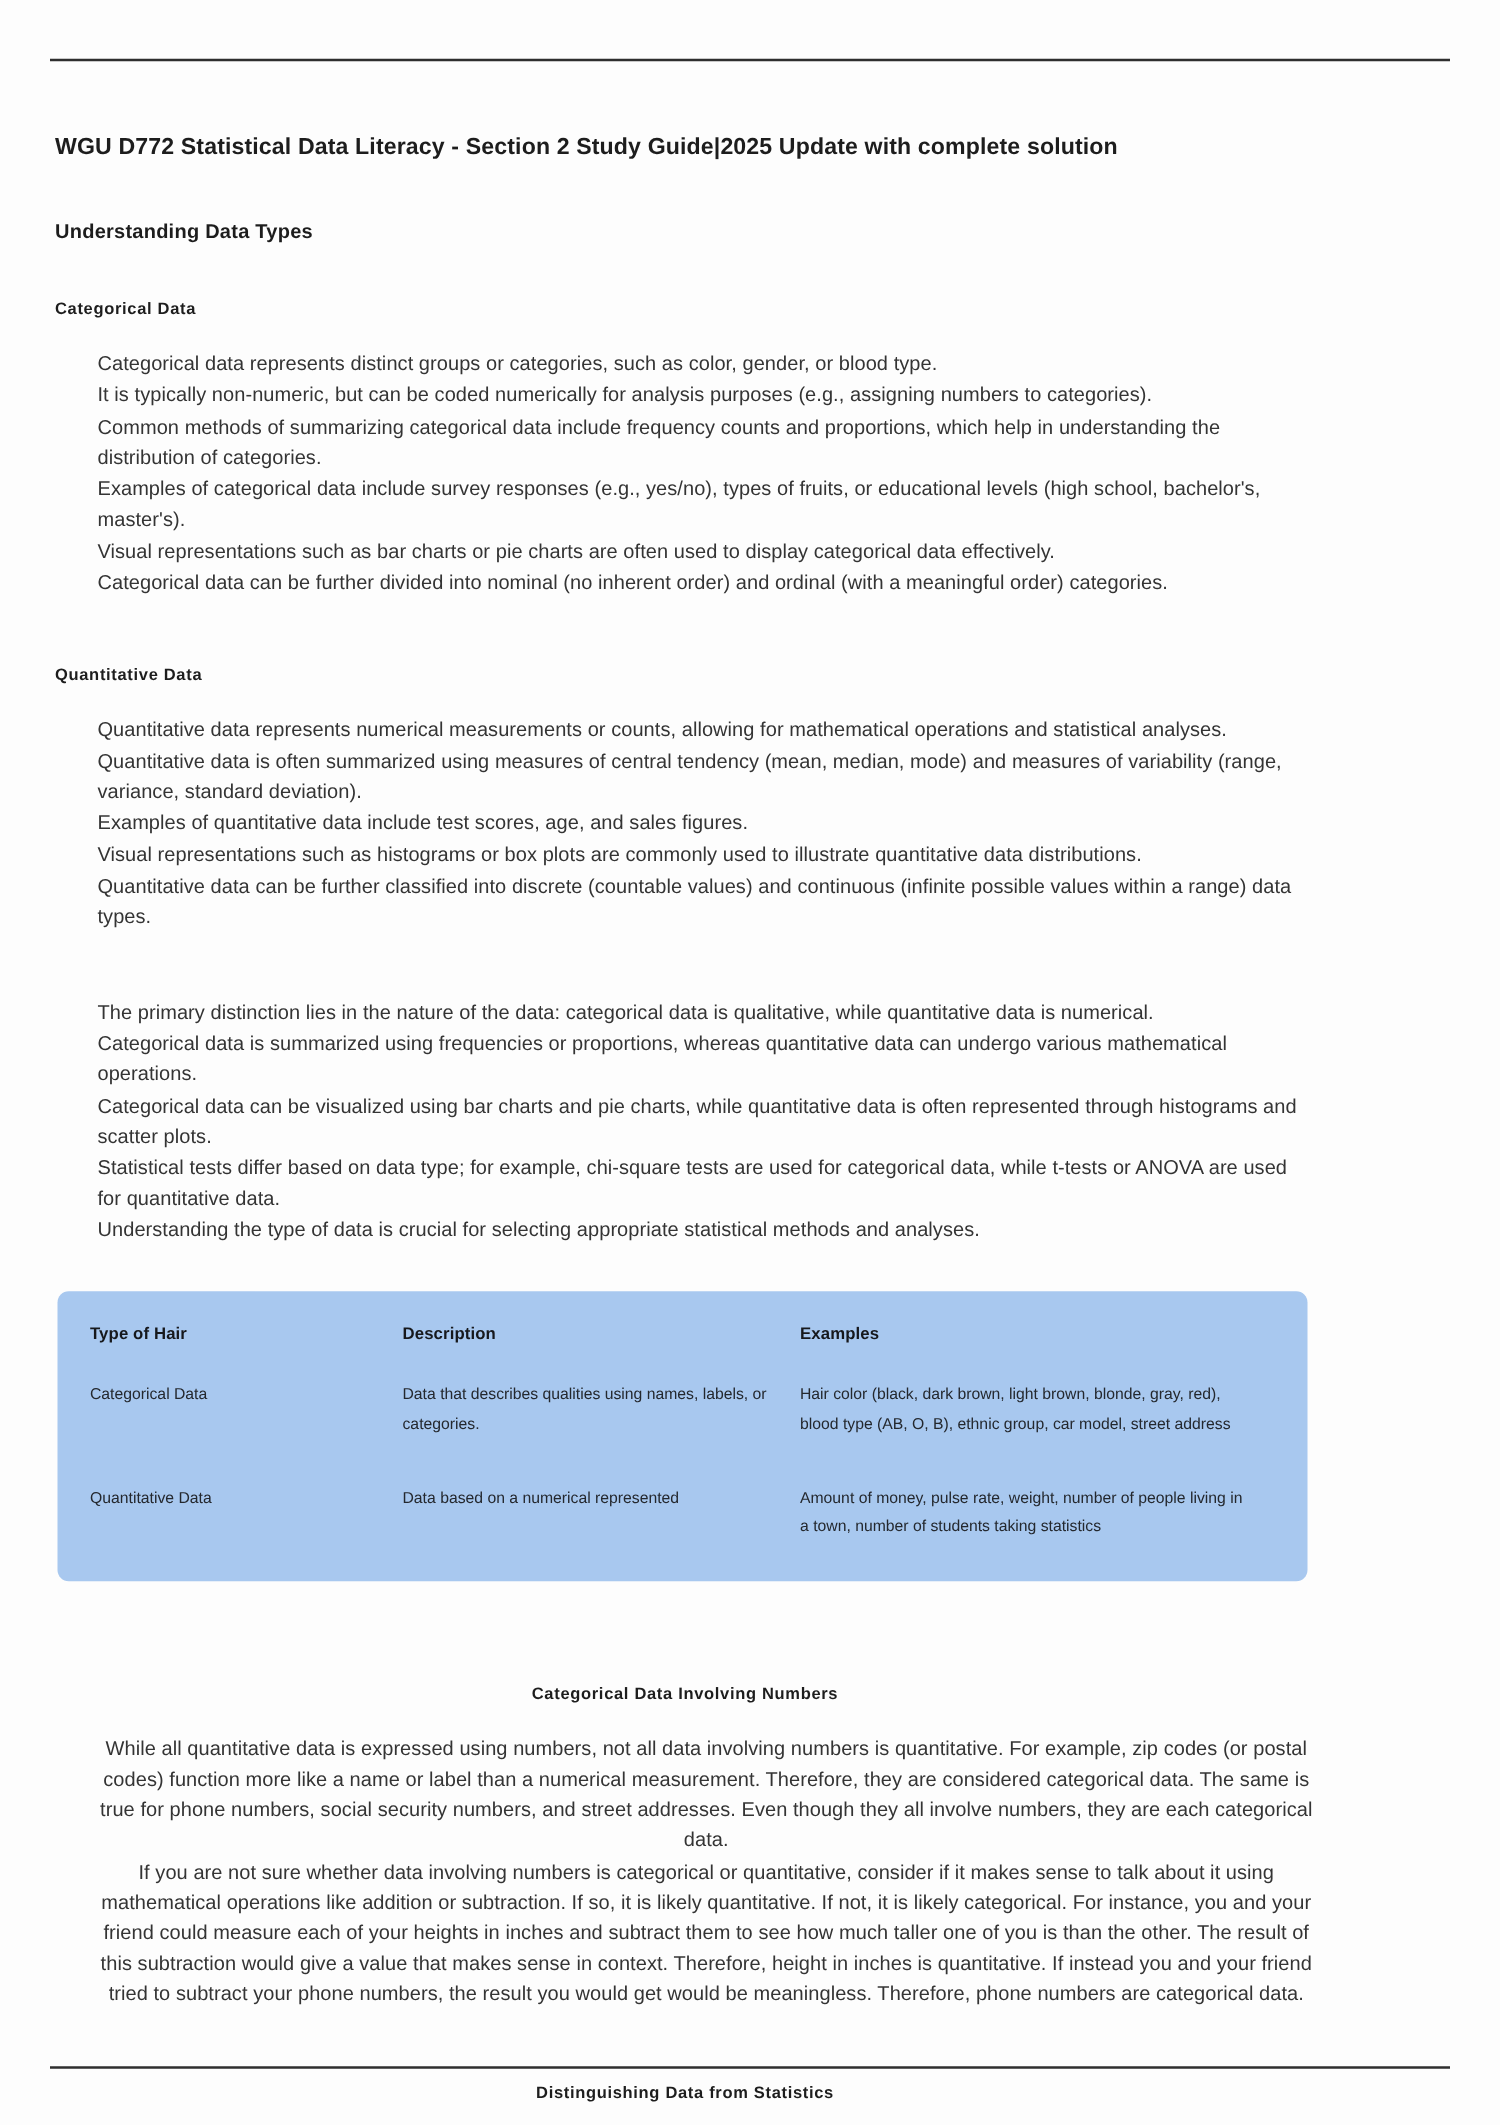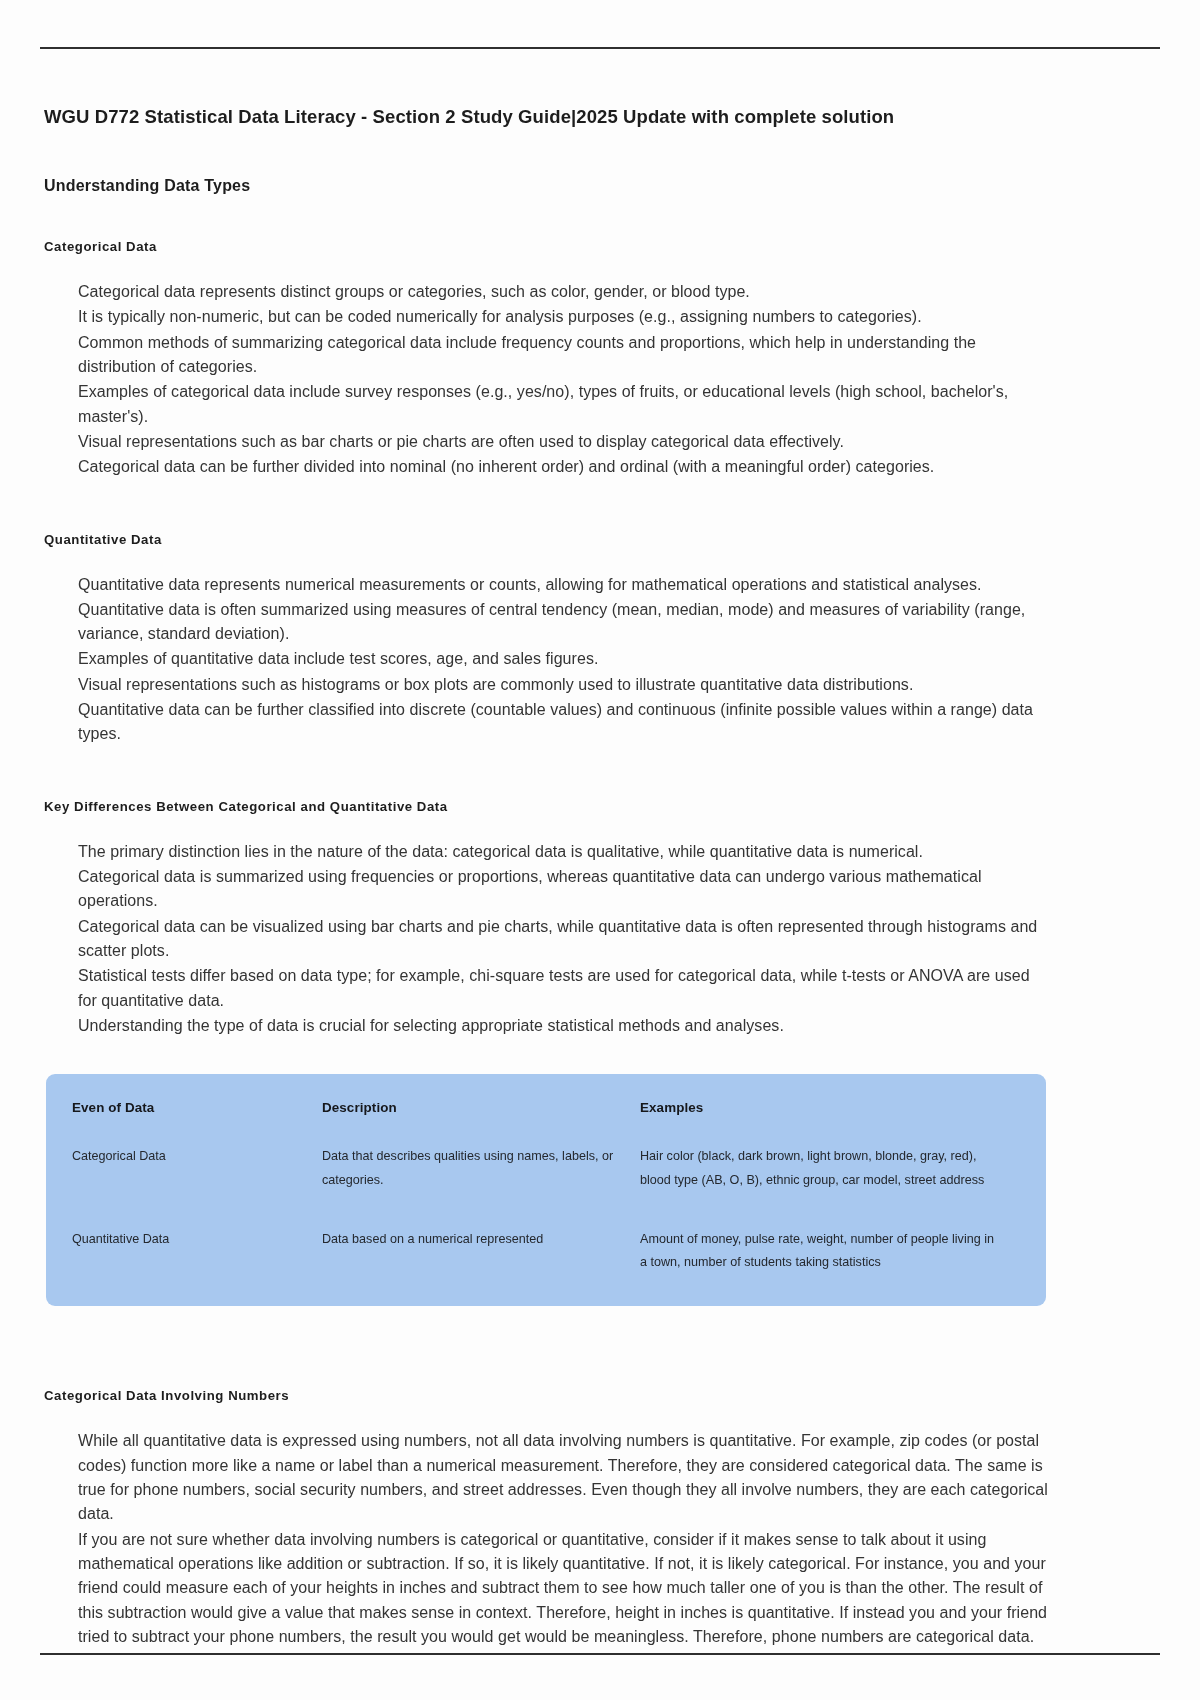--- a/index.html
+++ b/index.html
@@ -113,21 +113,21 @@
     color: #24282e;
     padding: 0 18px 36px 0;
     vertical-align: top;
     line-height: 1.85;
   }
   .tbl .col-type   { width: 250px; }
   .tbl .col-desc   { width: 318px; }
   .tbl .col-ex     { width: auto; }
   .tbl tr.last td  { padding-bottom: 6px; }
 
-  .bottom-section { margin-top: 42px; }
+  .bottom-section { margin-top: 42px; text-align: center; }
 </style>
 </head>
 <body>
 
 <div class="page">
 
   <div class="rule-top"></div>
   <div class="rule-bottom"></div>
 
   <div class="content">
@@ -156,41 +156,40 @@
         <li>Quantitative data represents numerical measurements or counts, allowing for mathematical operations and statistical analyses.</li>
         <li>Quantitative data is often summarized using measures of central tendency (mean, median, mode) and measures of variability (range, variance, standard deviation).</li>
         <li>Examples of quantitative data include test scores, age, and sales figures.</li>
         <li>Visual representations such as histograms or box plots are commonly used to illustrate quantitative data distributions.</li>
         <li>Quantitative data can be further classified into discrete (countable values) and continuous (infinite possible values within a range) data types.</li>
       </ul>
     </div>
 
     <div class="spacer-26"></div>
 
-    <h3 class="sub-title">Key Differences Between Categorical and Quantitative Data</h3>
     <div class="block">
       <ul class="para-list">
         <li>The primary distinction lies in the nature of the data: categorical data is qualitative, while quantitative data is numerical.</li>
         <li>Categorical data is summarized using frequencies or proportions, whereas quantitative data can undergo various mathematical operations.</li>
         <li>Categorical data can be visualized using bar charts and pie charts, while quantitative data is often represented through histograms and scatter plots.</li>
         <li>Statistical tests differ based on data type; for example, chi-square tests are used for categorical data, while t-tests or ANOVA are used for quantitative data.</li>
         <li>Understanding the type of data is crucial for selecting appropriate statistical methods and analyses.</li>
       </ul>
     </div>
 
     <div class="table-card">
       <table class="tbl">
         <colgroup>
           <col class="col-type">
           <col class="col-desc">
           <col class="col-ex">
         </colgroup>
         <thead>
           <tr>
-            <th>Even of Data</th>
+            <th>Type of Hair</th>
             <th>Description</th>
             <th>Examples</th>
           </tr>
         </thead>
         <tbody>
           <tr>
             <td>Categorical Data</td>
             <td>Data that describes qualities using names, labels, or categories.</td>
             <td>Hair color (black, dark brown, light brown, blonde, gray, red), blood type (AB, O, B), ethnic group, car model, street address</td>
           </tr>

